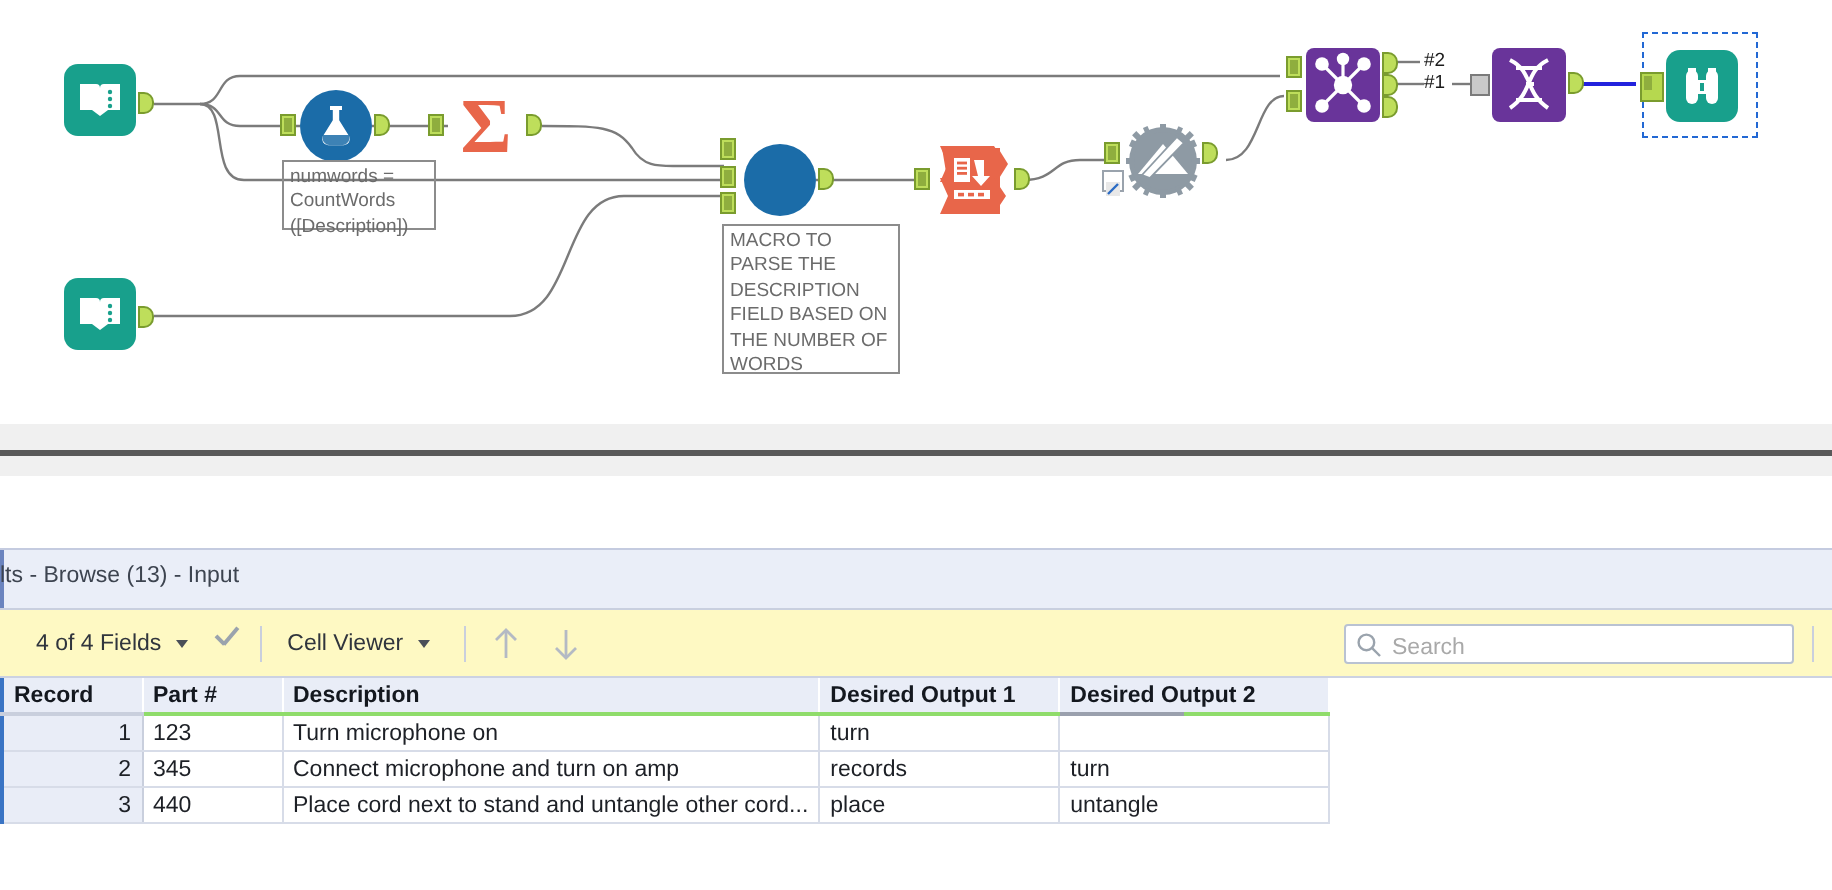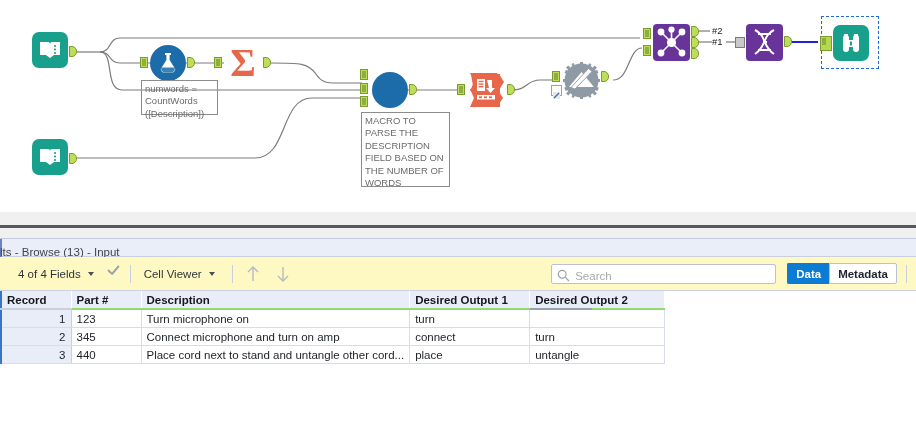--- a/index.html
+++ b/index.html
@@ -92,24 +92,25 @@
   }
 
   
   #results {
     position: absolute; left: 0; top: 238px;
     width: 916px; height: 207px;
     background: #ffffff;
   }
   .res-titlebar {
     position: relative;
-    height: 19px;
+    height: 31px;
     background: #eaeef8;
     border-top: 1px solid #c4cbe0;
     border-bottom: 1px solid #c9cfdf;
+    margin-top: 36px;
   }
   .res-titlebar .accent {
     position: absolute; left: 0; top: 0; width: 2px; height: 29px;
     background: #6b84bf;
   }
   .res-title {
     position: absolute; left: 0px; top: 7px;
     font-size: 11.5px; color: #3d4450;
     white-space: nowrap;
   }
@@ -531,24 +532,20 @@
       <div class="search-wrap">
         <span class="mag">
           <svg width="13" height="13" viewBox="0 0 13 13">
             <circle cx="5.2" cy="5.2" r="3.9" fill="none" stroke="#9aa3ad" stroke-width="1.2"></circle>
             <line x1="8.2" y1="8.2" x2="12" y2="12" stroke="#9aa3ad" stroke-width="1.2"></line>
           </svg>
         </span>
         <input class="search-input" type="text" placeholder="Search" style="">
       </div>
 
-      <div class="seg-group">
-        <div class="seg left active">Data</div>
-        <div class="seg right">Metadata</div>
-      </div>
 
       <div class="tb-sep"></div>
     </div>
 
     <div class="grid-wrap">
       <table class="grid">
         <colgroup>
           <col style="width:70px">
             <col style="width:70px">
             <col style="width:265px">
@@ -569,21 +566,21 @@
             <td class="rec">1</td>
             <td>123</td>
             <td>Turn microphone on</td>
             <td>turn</td>
             <td></td>
           </tr>
           <tr>
             <td class="rec">2</td>
             <td>345</td>
             <td>Connect microphone and turn on amp</td>
-            <td>connect</td>
+            <td>records</td>
             <td>turn</td>
           </tr>
           <tr>
             <td class="rec">3</td>
             <td>440</td>
             <td>Place cord next to stand and untangle other cord...</td>
             <td>place</td>
             <td>untangle</td>
           </tr>
         </tbody>

